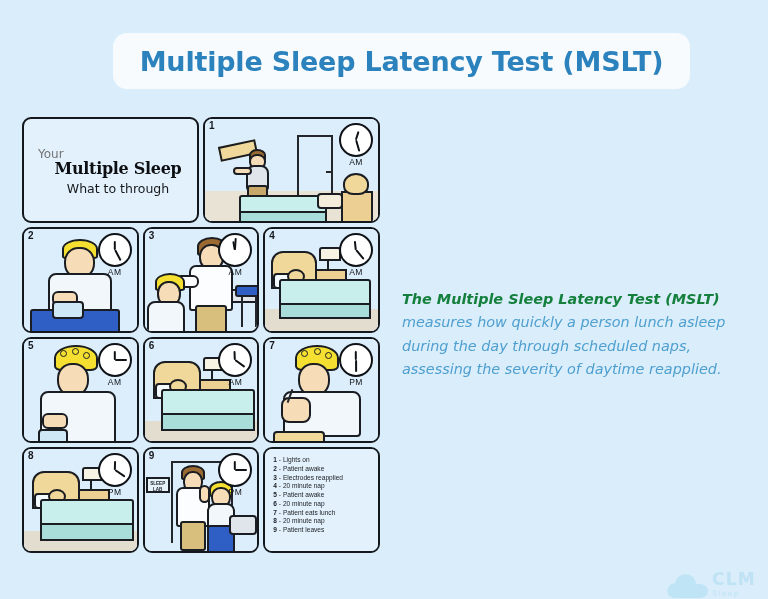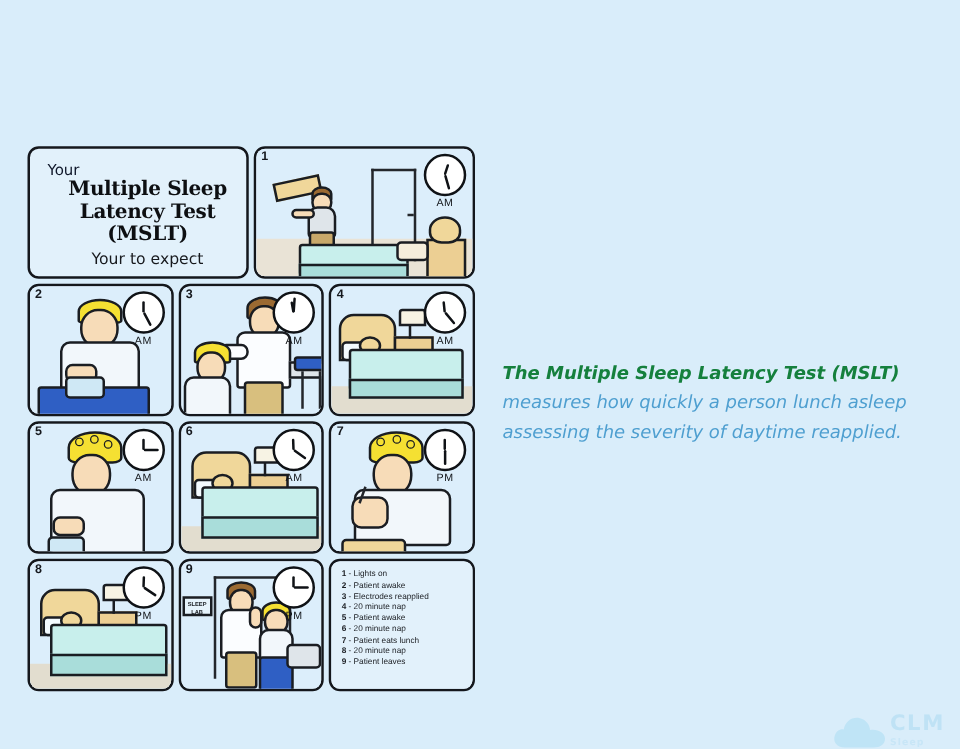--- a/index.html
+++ b/index.html
@@ -39,21 +39,21 @@
   .num{
     position:absolute;left:4px;top:1px;font-size:10px;font-weight:bold;
     color:#15181d;font-family:"Liberation Sans",sans-serif;z-index:6;
   }
 
   
   .cover{
     width:188px;height:106px;display:flex;flex-direction:column;
     align-items:center;justify-content:center;padding:3px 6px;box-sizing:border-box;
   }
-  .cv-your{align-self:flex-start;margin-left:8px;font-size:12px;color:#0f172a;
+  .cv-your{align-self:flex-start;margin-left:8px;font-size:12px;color:#737373;
     font-family:"DejaVu Sans",sans-serif;line-height:1;}
   .cv-big{font-family:"DejaVu Serif",serif;font-weight:bold;font-size:16px;
     color:#0d0f12;line-height:1.12;text-align:center;letter-spacing:-0.3px;}
   .cv-small{font-size:12.5px;color:#17191d;margin-top:3px;
     font-family:"DejaVu Sans",sans-serif;}
 
   
   .clock{position:absolute;right:5px;top:4px;width:34px;text-align:center;z-index:7;}
   .dial{width:30px;height:30px;border:2.6px solid #0f1216;border-radius:50%;
     background:#ffffff;position:relative;margin:0 auto;}
@@ -113,31 +113,33 @@
   .logo-clm{font-size:17px;font-weight:bold;color:#bfe2f5;letter-spacing:1.2px;
     font-family:"DejaVu Sans",sans-serif;line-height:1.05;}
   .logo-sub{font-size:7.4px;font-weight:bold;color:#c8e6f7;letter-spacing:.9px;
     font-family:"DejaVu Sans",sans-serif;}
 </style>
 </head>
 <body>
 
 <div class="page">
 
+  <div class="title-pill">
+    <div class="title-text">Multiple Sleep Latency Test (MSLT)</div>
+  </div>
 
   <div class="comic">
 
     <div class="prow">
 
       <div class="panel p-w1">
         <div class="cover">
           <div class="cv-your">Your</div>
           <div class="cv-big">Multiple Sleep</div>
-          <div class="cv-big">Latency Test (MSLT)</div>
-          <div class="cv-small">Your to expect</div>
+          <div class="cv-small">What to through</div>
         </div>
       </div>
 
       <div class="panel p-w1">
         <div class="num">1</div>
         <div class="sc">
           <div class="wall"></div>
           <div class="floor" style="height:30px;"></div>
 
           <div class="ln" style="left:92px;top:16px;width:2px;height:74px;"></div>
@@ -413,20 +415,21 @@
             <span>- Patient leaves</span>
           </div>
         </div>
       </div>
     </div>
   </div>
 
   <div class="blurb">
     <span class="lead">The Multiple Sleep Latency Test (MSLT)</span>
     <span class="rest">measures how quickly a person lunch asleep</span>
+    <span class="rest">during the day through scheduled naps,</span>
     <span class="rest">assessing the severity of daytime reapplied.</span>
   </div>
 
   <div class="logo">
     <svg class="logo-cloud" viewBox="0 0 44 26">
       <path d="M10 25 C3 25 0 20 2 15 C3.5 11 7 10 9 10.5 C10 4 16 0 22 1.5 C27 2.8 30 7 30 11 C36 10 42 13 42 18 C42 22.5 38 25 33 25 Z" fill="#bfe4f6"></path>
     </svg>
     <div class="logo-txt">
       <div class="logo-clm">CLM</div>
       <div class="logo-sub">Sleep Co.</div>

